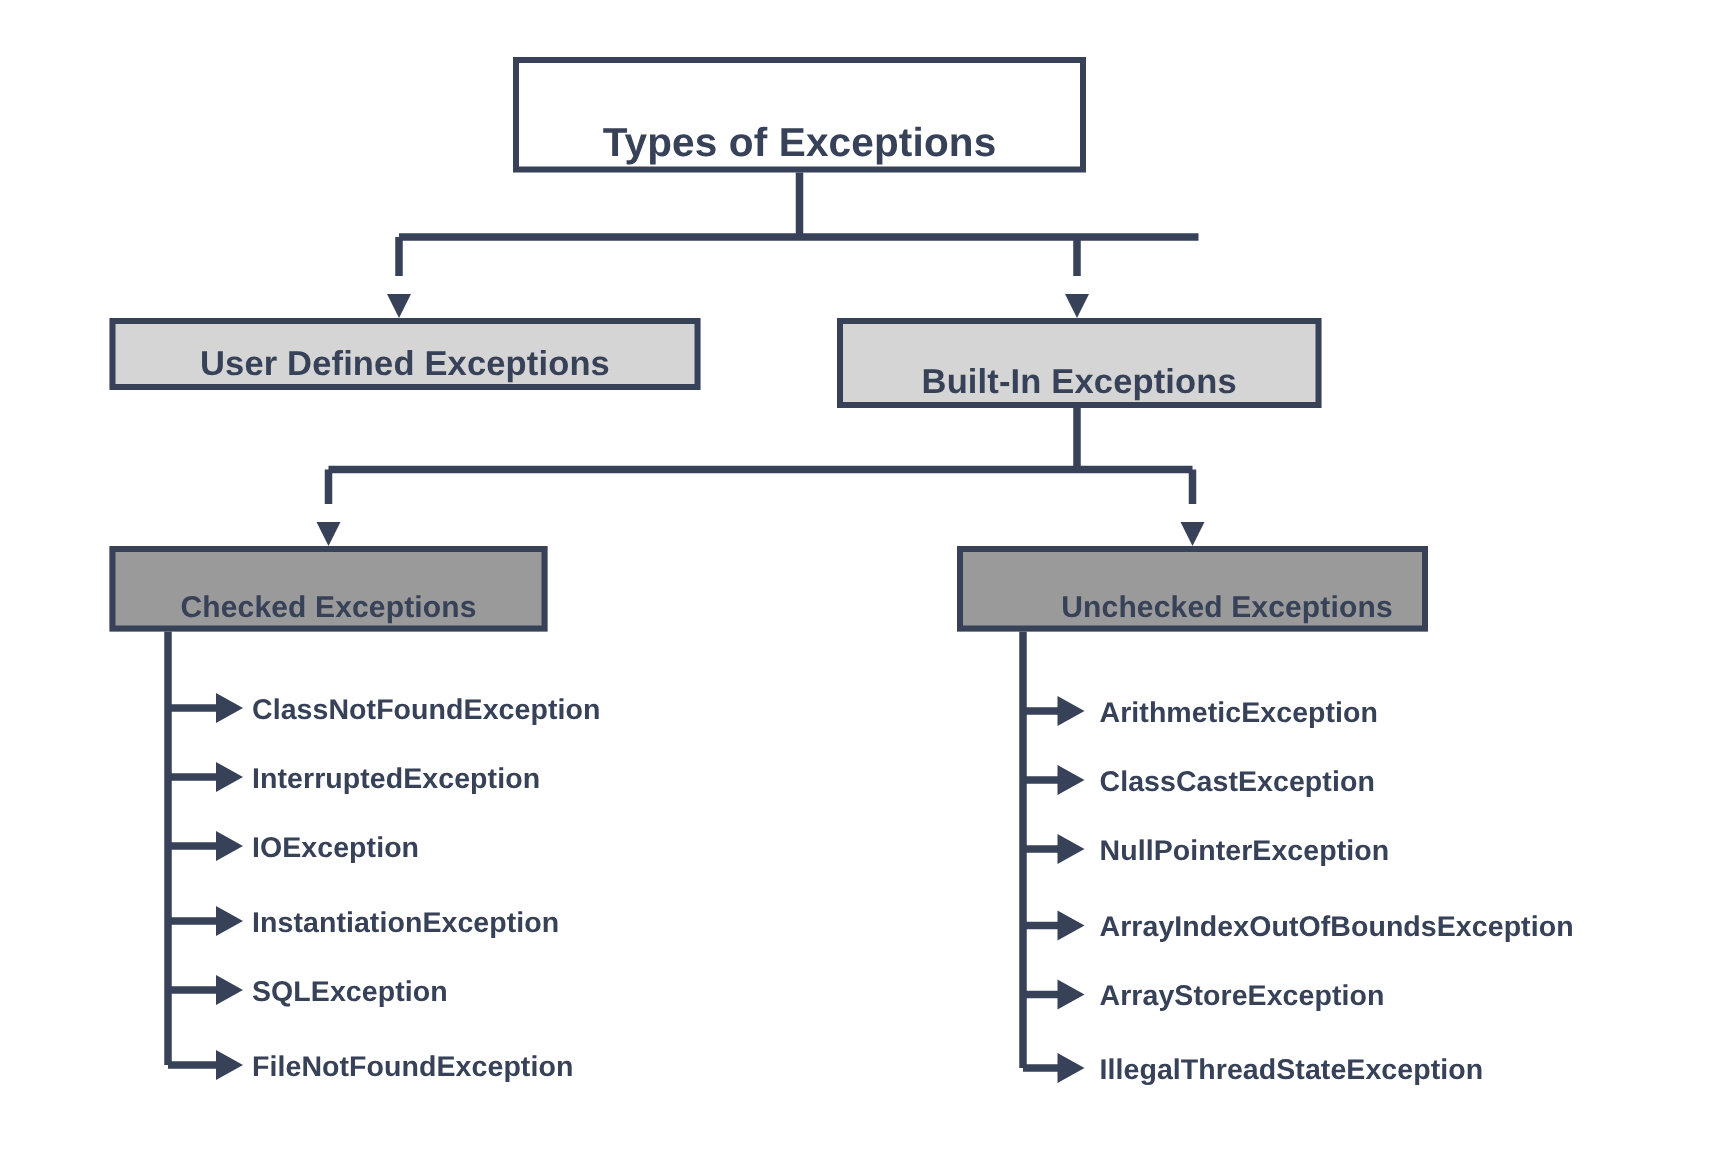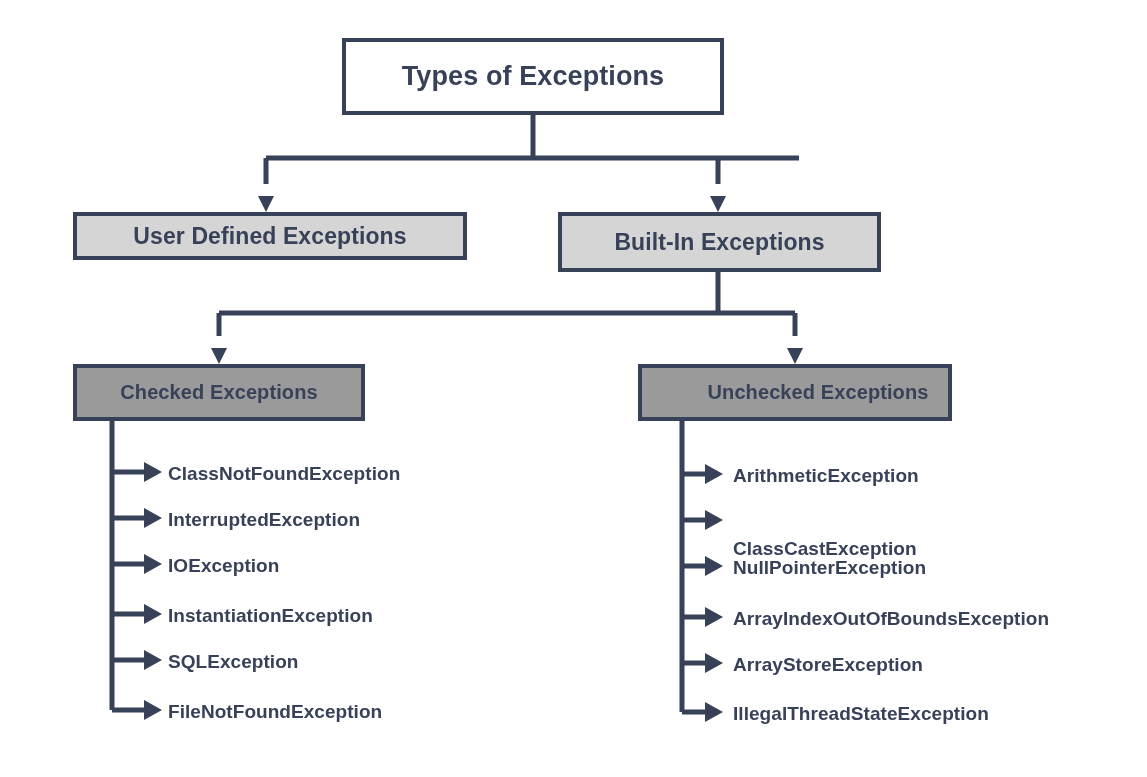--- a/index.html
+++ b/index.html
@@ -25,21 +25,21 @@
     top: 0;
     width: 1147px;
     height: 777px;
     pointer-events: none;
   }
   .node-box {
     position: absolute;
     box-sizing: border-box;
     border: 4px solid #374158;
     display: flex;
-    align-items: center;
+    align-items: flex-end;
     justify-content: center;
     text-align: center;
     color: #374158;
     font-weight: bold;
     letter-spacing: 0.1px;
   }
   .node-root {
     background: #ffffff;
     font-size: 27px;
   }
@@ -145,19 +145,19 @@
   </div>
 
   <div class="leaf-label" style="left:168px; top:510px;">InterruptedException</div>
   <div class="leaf-label" style="left:168px; top:464px;">ClassNotFoundException</div>
   <div class="leaf-label" style="left:168px; top:556px;">IOException</div>
   <div class="leaf-label" style="left:168px; top:606px;">InstantiationException</div>
   <div class="leaf-label" style="left:168px; top:652px;">SQLException</div>
   <div class="leaf-label" style="left:168px; top:702px;">FileNotFoundException</div>
 
   <div class="leaf-label" style="left:733px; top:466px;">ArithmeticException</div>
-  <div class="leaf-label" style="left:733px; top:512px;margin-top:27px;">ClassCastException</div>
+  <div class="leaf-label" style="left:733px; top:512px;">ClassCastException</div>
   <div class="leaf-label" style="left:733px; top:558px;">NullPointerException</div>
   <div class="leaf-label" style="left:733px; top:609px;">ArrayIndexOutOfBoundsException</div>
   <div class="leaf-label" style="left:733px; top:655px;">ArrayStoreException</div>
   <div class="leaf-label" style="left:733px; top:704px;">IllegalThreadStateException</div>
 
 </div>
 
 </body></html>

